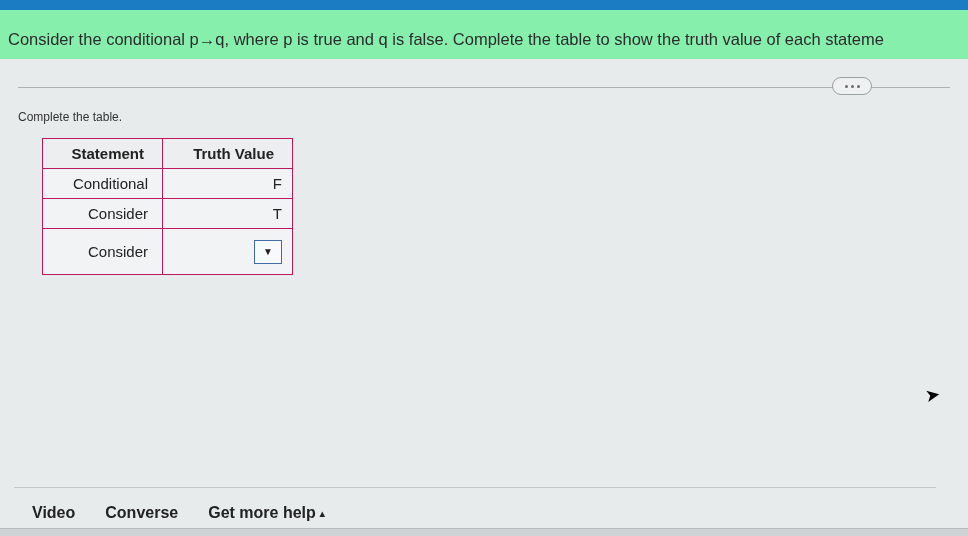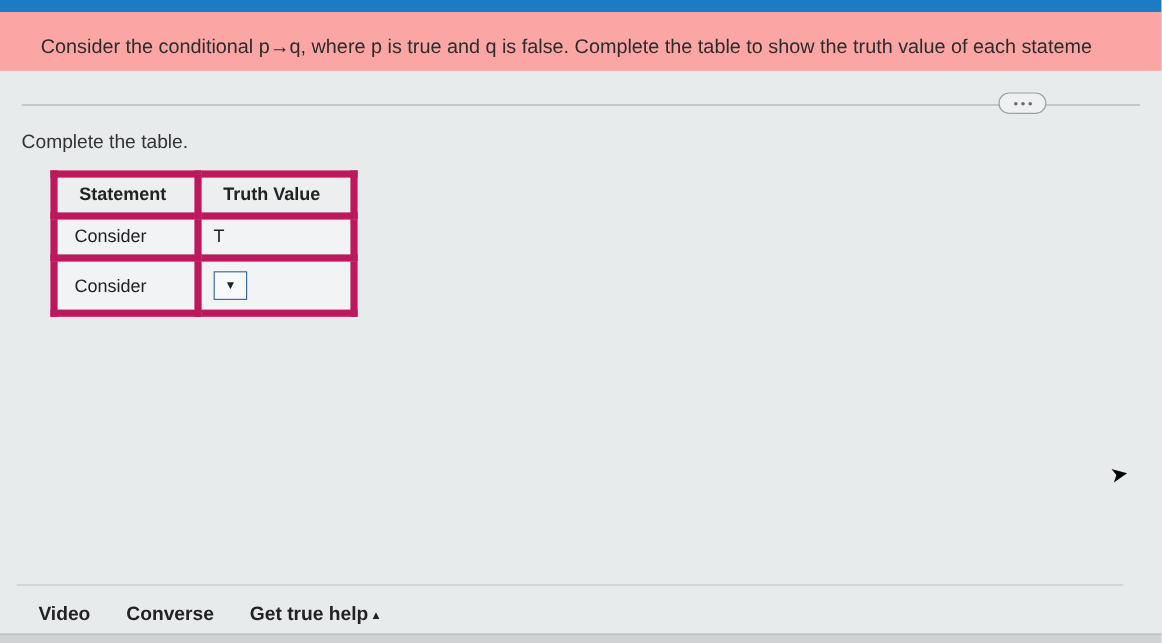--- a/index.html
+++ b/index.html
@@ -8,22 +8,22 @@
     font-family: Arial, Helvetica, sans-serif;
     background: #e8ebec;
     color: #2a2a2a;
     position: relative;
   }
   .top-strip {
     height: 10px;
     background: linear-gradient(to right, #1b7cc4, #1b7cc4);
   }
   .question-area {
-    padding: 18px 18px 8px 34px;
-    background: #fca5a5;
+    padding: 18px 18px 8px 8px;
+    background: #86efac;
   }
   .question-text {
     font-size: 16.5px;
     color: #2c2c2c;
     line-height: 1.4;
     white-space: nowrap;
     overflow: hidden;
   }
   .divider-line {
     margin: 28px 18px 0 18px;
@@ -46,34 +46,34 @@
     gap: 3px;
     cursor: pointer;
   }
   .dots-pill span {
     width: 3px; height: 3px; background: #6a6d6f; border-radius: 50%;
   }
   .work-area {
     padding: 22px 18px 0 18px;
   }
   .instruction {
-    font-size: 16px;
+    font-size: 12px;
     color: #333;
     margin-bottom: 14px;
   }
   table.truth {
     border-collapse: collapse;
     margin-left: 24px;
     background: #f1f3f4;
   }
   table.truth th, table.truth td {
-    border: 6px solid #be185d;
+    border: 1px solid #be185d;
     font-size: 15px;
     color: #222;
-    text-align: left;
+    text-align: right;
     font-weight: normal;
   }
   table.truth th {
     font-weight: bold;
     padding: 6px 18px;
     background: #eceeef;
   }
   table.truth td.stmt {
     padding: 6px 14px;
     width: 120px;
@@ -162,20 +162,24 @@
 <div class="work-area">
   <div class="instruction">Complete the table.</div>
 
   <table class="truth">
     <tbody>
         <tr>
       <th>Statement</th>
       <th>Truth Value</th>
     </tr>
     <tr>
+      <td class="stmt">Conditional</td>
+      <td class="val">F</td>
+    </tr>
+    <tr>
       <td class="stmt">Consider</td>
       <td class="val">T</td>
     </tr>
     <tr class="inverse">
       <td class="stmt">Consider</td>
       <td class="val">
         <div class="dropdown">
           <span class="caret">▼</span>
         </div>
       </td>
@@ -185,18 +189,18 @@
 </div>
 
 <div class="cursor-arrow">➤</div>
 
 <div class="bottom-bar-wrap">
   <div class="thin-line"></div>
   <div class="bottom-bar">
     <span class="link">Video</span>
     <span class="link">Converse</span>
     <span class="link">
-      <span>Get true help</span><span class="caret-up">▴</span>
+      <span>Get more help</span><span class="caret-up">▴</span>
     </span>
   </div>
 </div>
 
 <div class="thick-divider"></div>
 
 </body></html>

